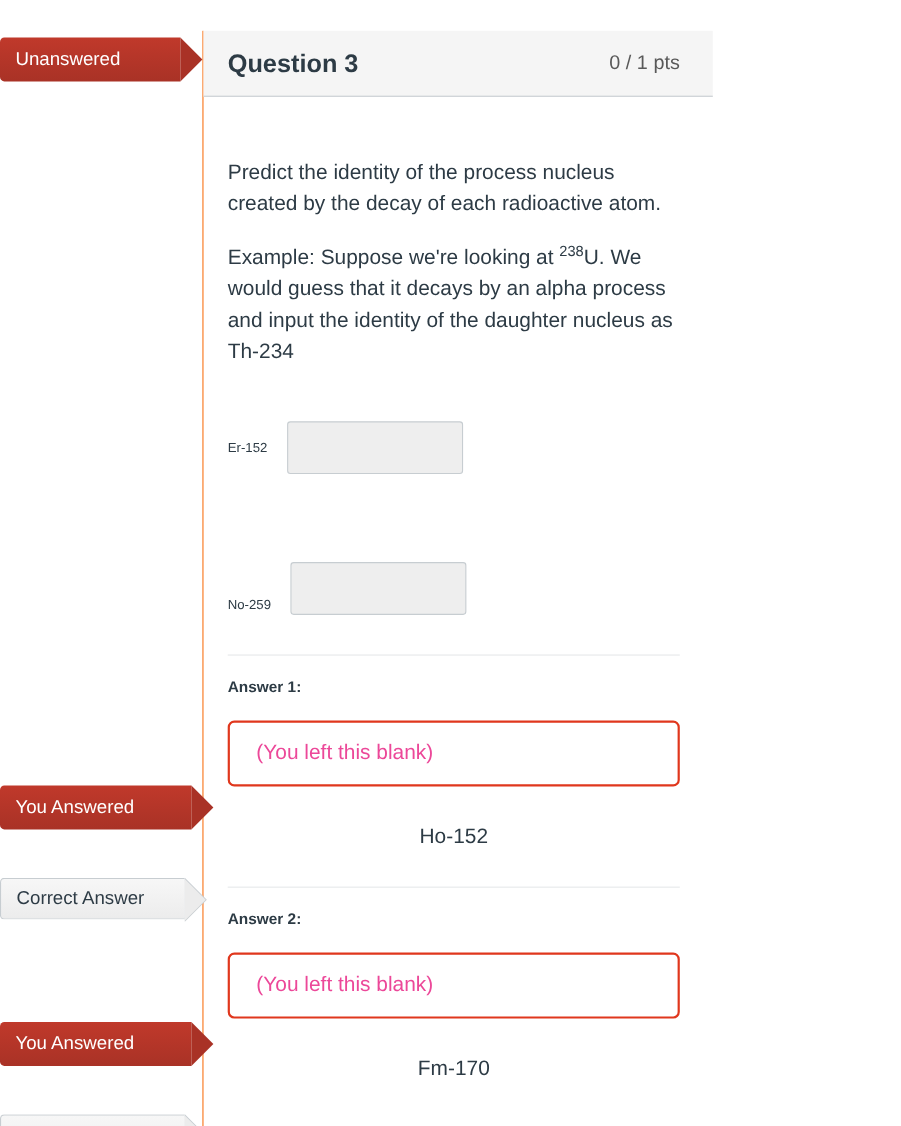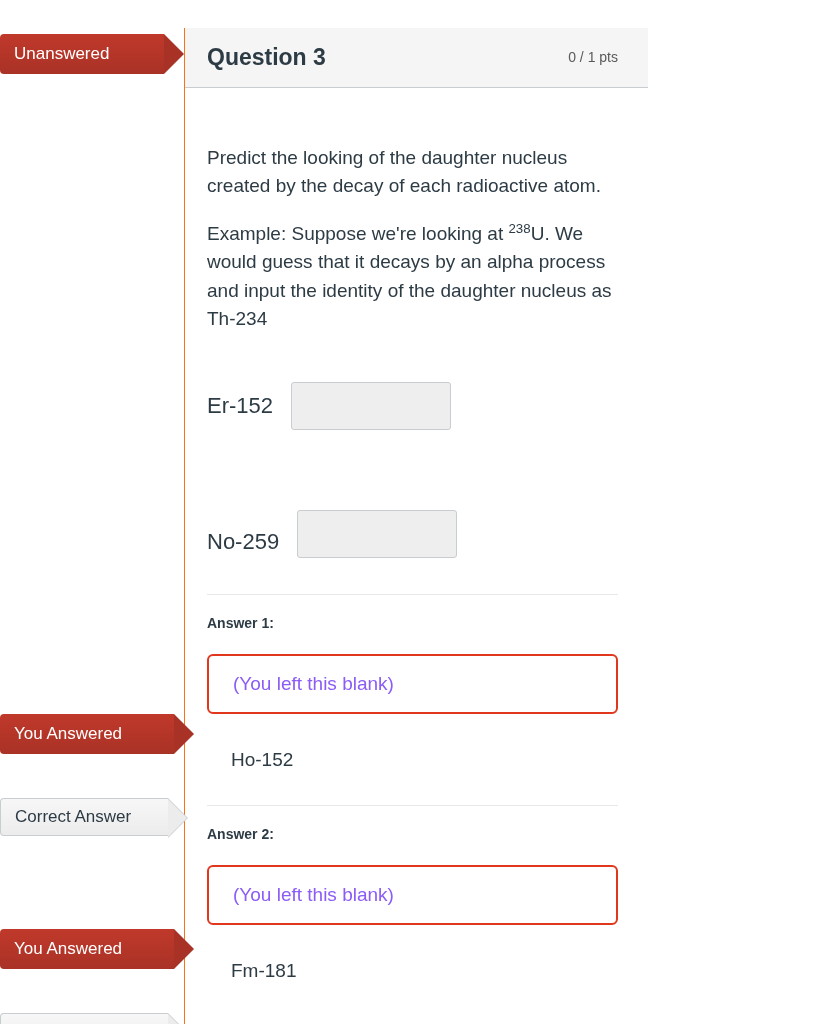--- a/index.html
+++ b/index.html
@@ -28,35 +28,35 @@
     justify-content: space-between;
     align-items: center;
   }
   .q-title {
     font-weight: 700;
     font-size: 23px;
     color: #2d3b45;
   }
   .q-pts {
     color: #595959;
-    font-size: 14px;
+    font-size: 18px;
   }
   .q-body {
     padding: 56px 30px 30px 22px;
   }
   .q-body p { margin: 0 0 18px; }
   sup { font-size: 0.7em; vertical-align: super; }
 
   .blank-row {
     margin-top: 48px;
     display: flex;
     align-items: center;
     gap: 18px;
   }
-  .blank-label { font-size: 22px; }
+  .blank-label { font-size: 12px; }
   .blank-input {
     width: 160px;
     height: 48px;
     background: #eee;
     border: 1px solid #c7cdd1;
     border-radius: 3px;
   }
 
   .divider {
     border: none;
@@ -69,25 +69,26 @@
     font-weight: 700;
     font-size: 14px;
     margin: 18px 0 20px;
   }
   .user-answer-box {
     border: 2px solid #e0371d;
     border-radius: 6px;
     padding: 14px 24px;
     margin-bottom: 28px;
     font-size: 19px;
-    color: #8b5cf6;
+    color: #ec4899;
   }
   .correct-value {
     padding: 4px 24px 22px;
     font-size: 19px;
+    text-align: center;
   }
 
   
   .tag {
     position: absolute;
     left: 0;
     width: 174px;
     height: 40px;
     display: flex;
     align-items: center;
@@ -163,21 +164,21 @@
     <span>Correct Answer</span>
   </div>
 
   <div class="main-col">
     <div class="q-header">
       <span class="q-title">Question 3</span>
       <span class="q-pts">0 / 1 pts</span>
     </div>
 
     <div class="q-body">
-      <p>Predict the looking of the daughter nucleus created by the decay of each radioactive atom.</p>
+      <p>Predict the identity of the process nucleus created by the decay of each radioactive atom.</p>
       <p>
         <span>Example: Suppose we're looking at </span><sup>238</sup><span>U</span><span>.  We would guess that it decays by an alpha process and input the identity of the daughter nucleus as Th-234</span>
       </p>
 
       <div class="blank-row">
         <span class="blank-label">Er-152</span>
         <input class="blank-input" type="text" disabled="" value="" style="">
       </div>
 
       <div class="blank-row" style="margin-top:80px;align-items:flex-end;">
@@ -191,17 +192,17 @@
         <div class="answer-heading">Answer 1:</div>
         <div class="user-answer-box">(You left this blank)</div>
         <div class="correct-value">Ho-152</div>
       </div>
 
       <hr class="divider" style="margin-top:0;">
 
       <div class="answer-block">
         <div class="answer-heading">Answer 2:</div>
         <div class="user-answer-box">(You left this blank)</div>
-        <div class="correct-value">Fm-181</div>
+        <div class="correct-value">Fm-170</div>
       </div>
     </div>
   </div>
 </div>
 
 </body></html>

